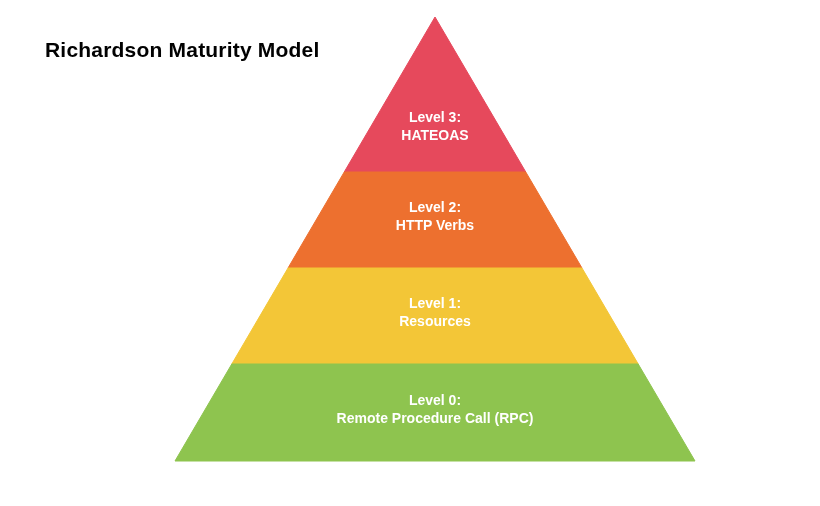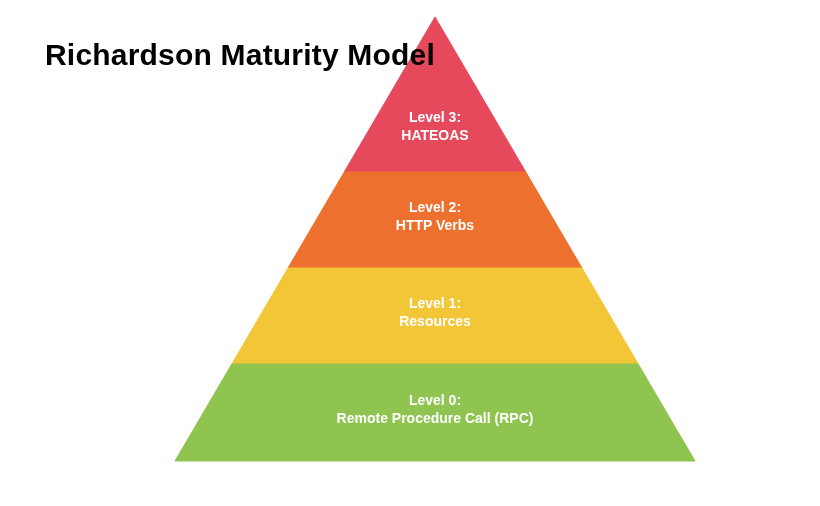--- a/index.html
+++ b/index.html
@@ -13,21 +13,21 @@
     width: 820px;
     height: 506px;
     background: #ffffff;
     overflow: hidden;
   }
   .title {
     position: absolute;
     left: 45px;
     top: 38px;
     margin: 0;
-    font-size: 30px;
+    font-size: 21px;
     font-weight: bold;
     letter-spacing: 0.2px;
     color: #010101;
     white-space: nowrap;
   }
   svg { display: block; }
   .level-text {
     font-family: "Liberation Sans", sans-serif;
     font-size: 14px;
     font-weight: bold;

